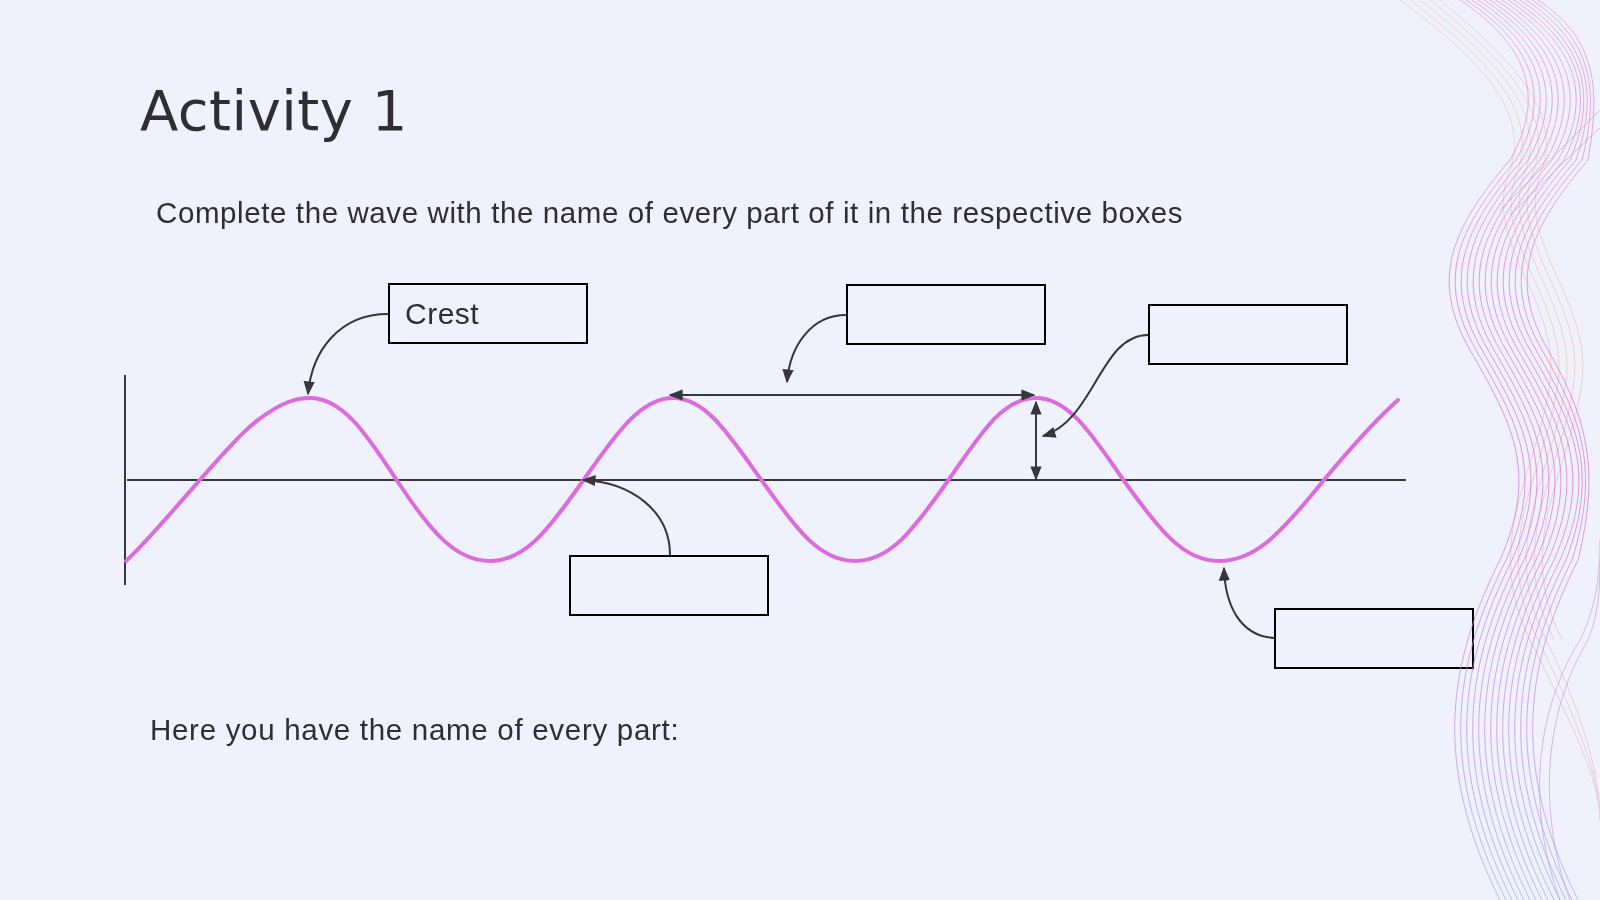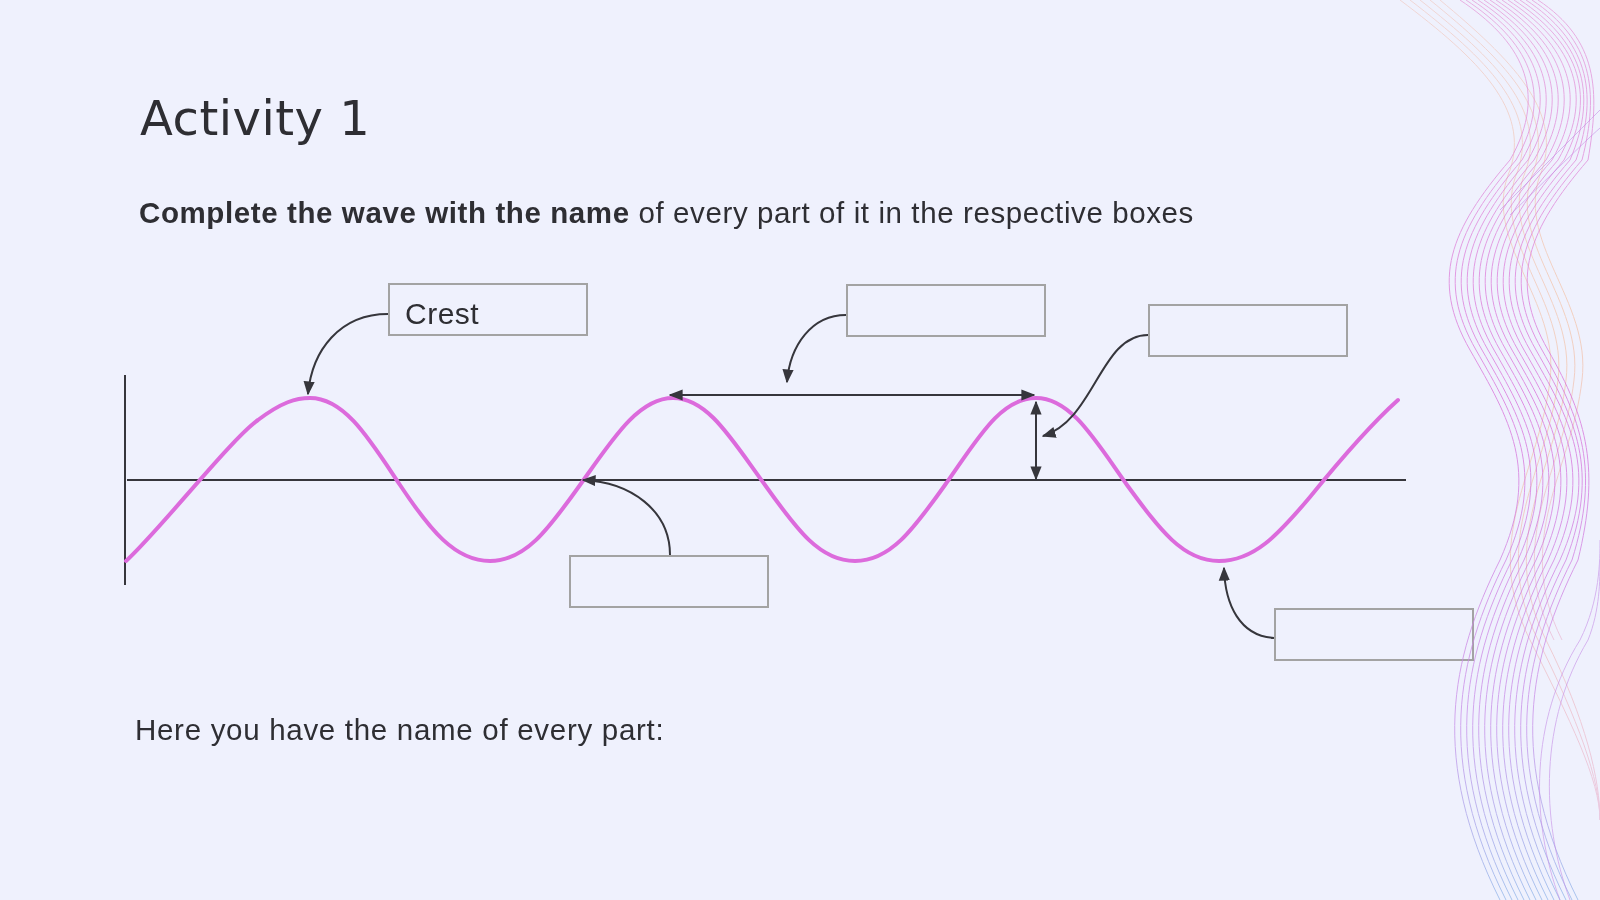--- a/index.html
+++ b/index.html
@@ -3,40 +3,40 @@
 <meta charset="utf-8">
 <style>
   html, body { margin:0; padding:0; }
   body {
     width:1600px; height:900px; overflow:hidden; position:relative;
     background:#eff1fd;
     font-family:"Liberation Sans", sans-serif;
     color:#2f2f35;
   }
   .title {
-    position:absolute; left:140px; top:92px;
+    position:absolute; left:140px; top:80px;
     font-family:"DejaVu Sans", sans-serif;
-    font-size:48px; font-weight:400; letter-spacing:0.5px;
+    font-size:56px; font-weight:400; letter-spacing:0.5px;
     color:#2e2e33; margin:0; line-height:1.1;
   }
   .subtitle {
     position:absolute; left:139px; top:196px;
     font-size:29.5px; letter-spacing:0.6px; color:#2e2e33; white-space:nowrap;
   }
-  .subtitle b { font-weight:700; }
+  .subtitle b { font-weight:400;margin-left:17px; }
   .svg-layer { position:absolute; left:0; top:0; }
   .label-box {
     position:absolute; box-sizing:border-box;
-    border:2px solid #a3a3a3; background:transparent;
-    width:200px; height:53px;
+    border:2px solid #000000; background:transparent;
+    width:200px; height:61px;
     font-size:30px; color:#2e2e33; letter-spacing:0.5px;
     padding-left:15px; line-height:58px;
   }
   .hint {
-    position:absolute; left:135px; top:708px;
+    position:absolute; left:150px; top:708px;
     font-size:29.5px; letter-spacing:0.7px; color:#2e2e33; line-height:43px;
   }
   .deco { position:absolute; right:0; top:0; }
 </style>
 </head>
 <body>
 
 <h1 class="title">Activity 1</h1>
 
 <div class="subtitle">

